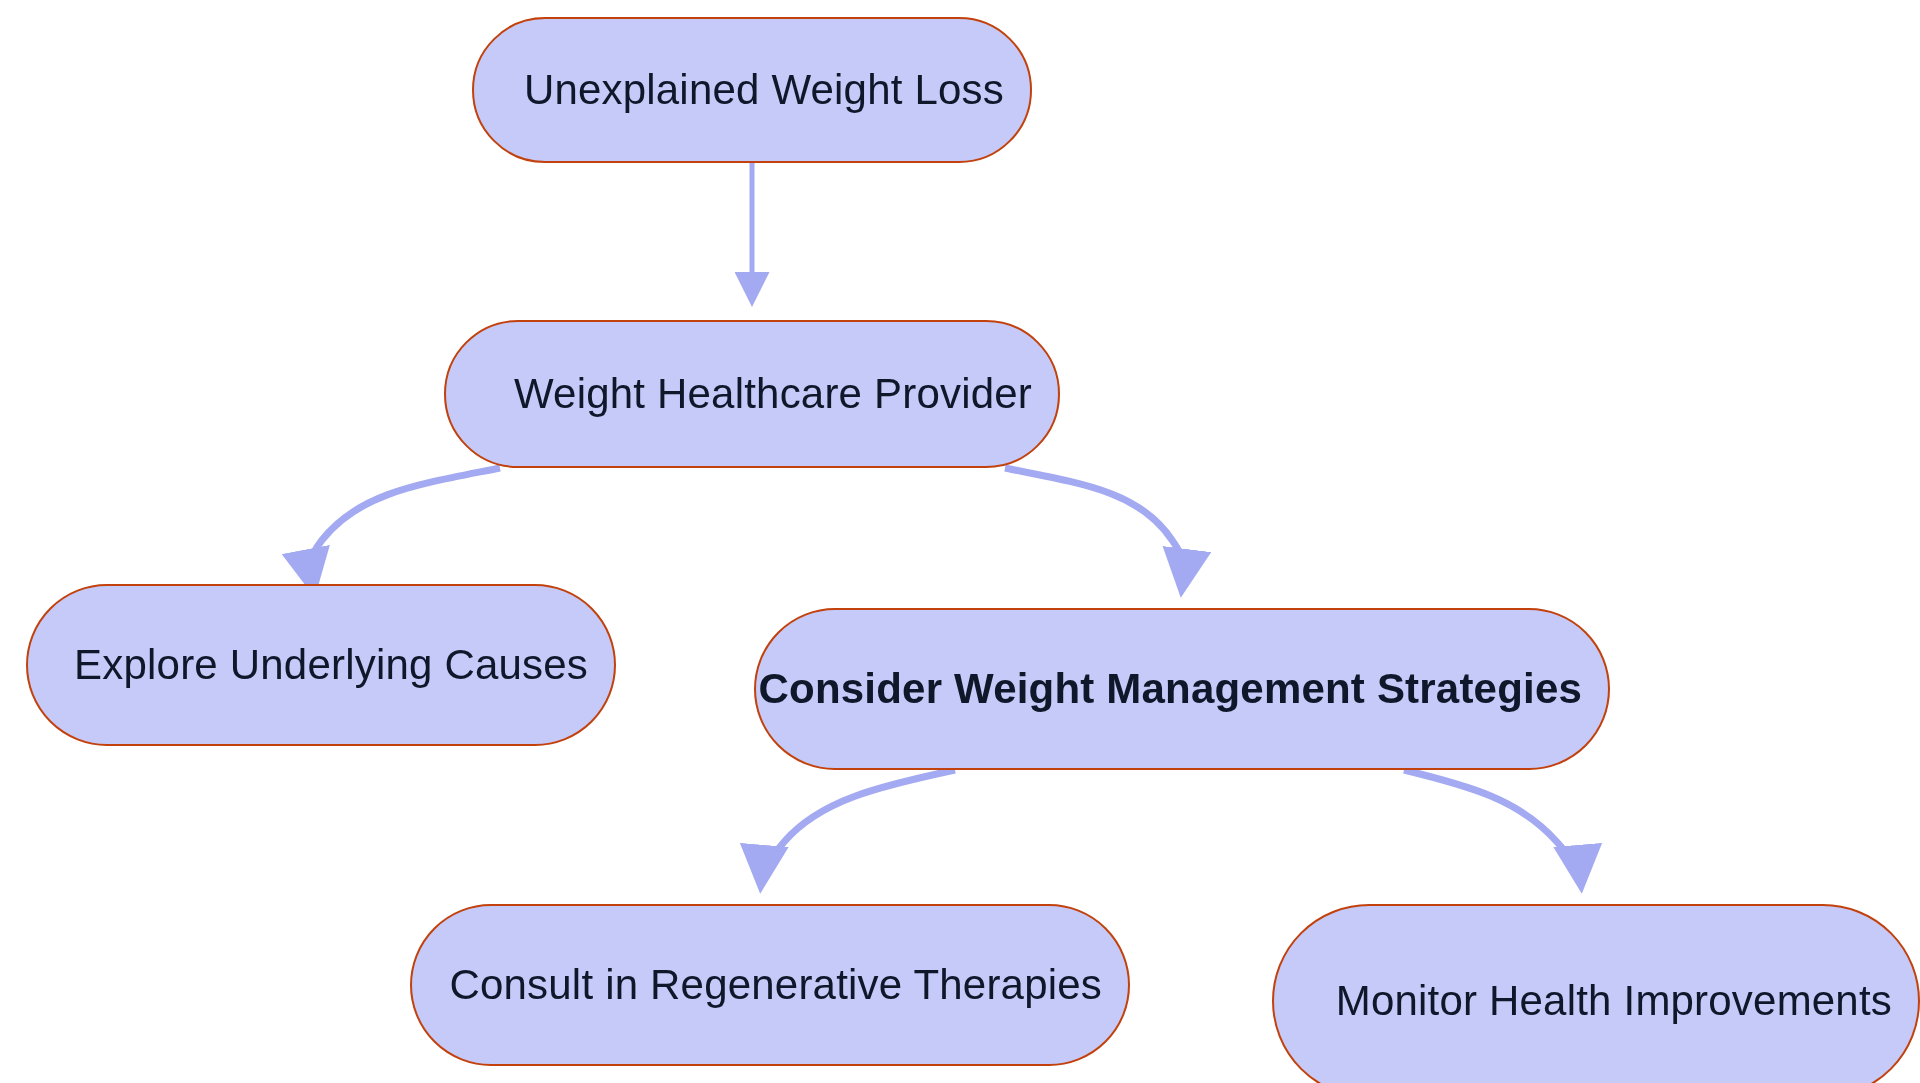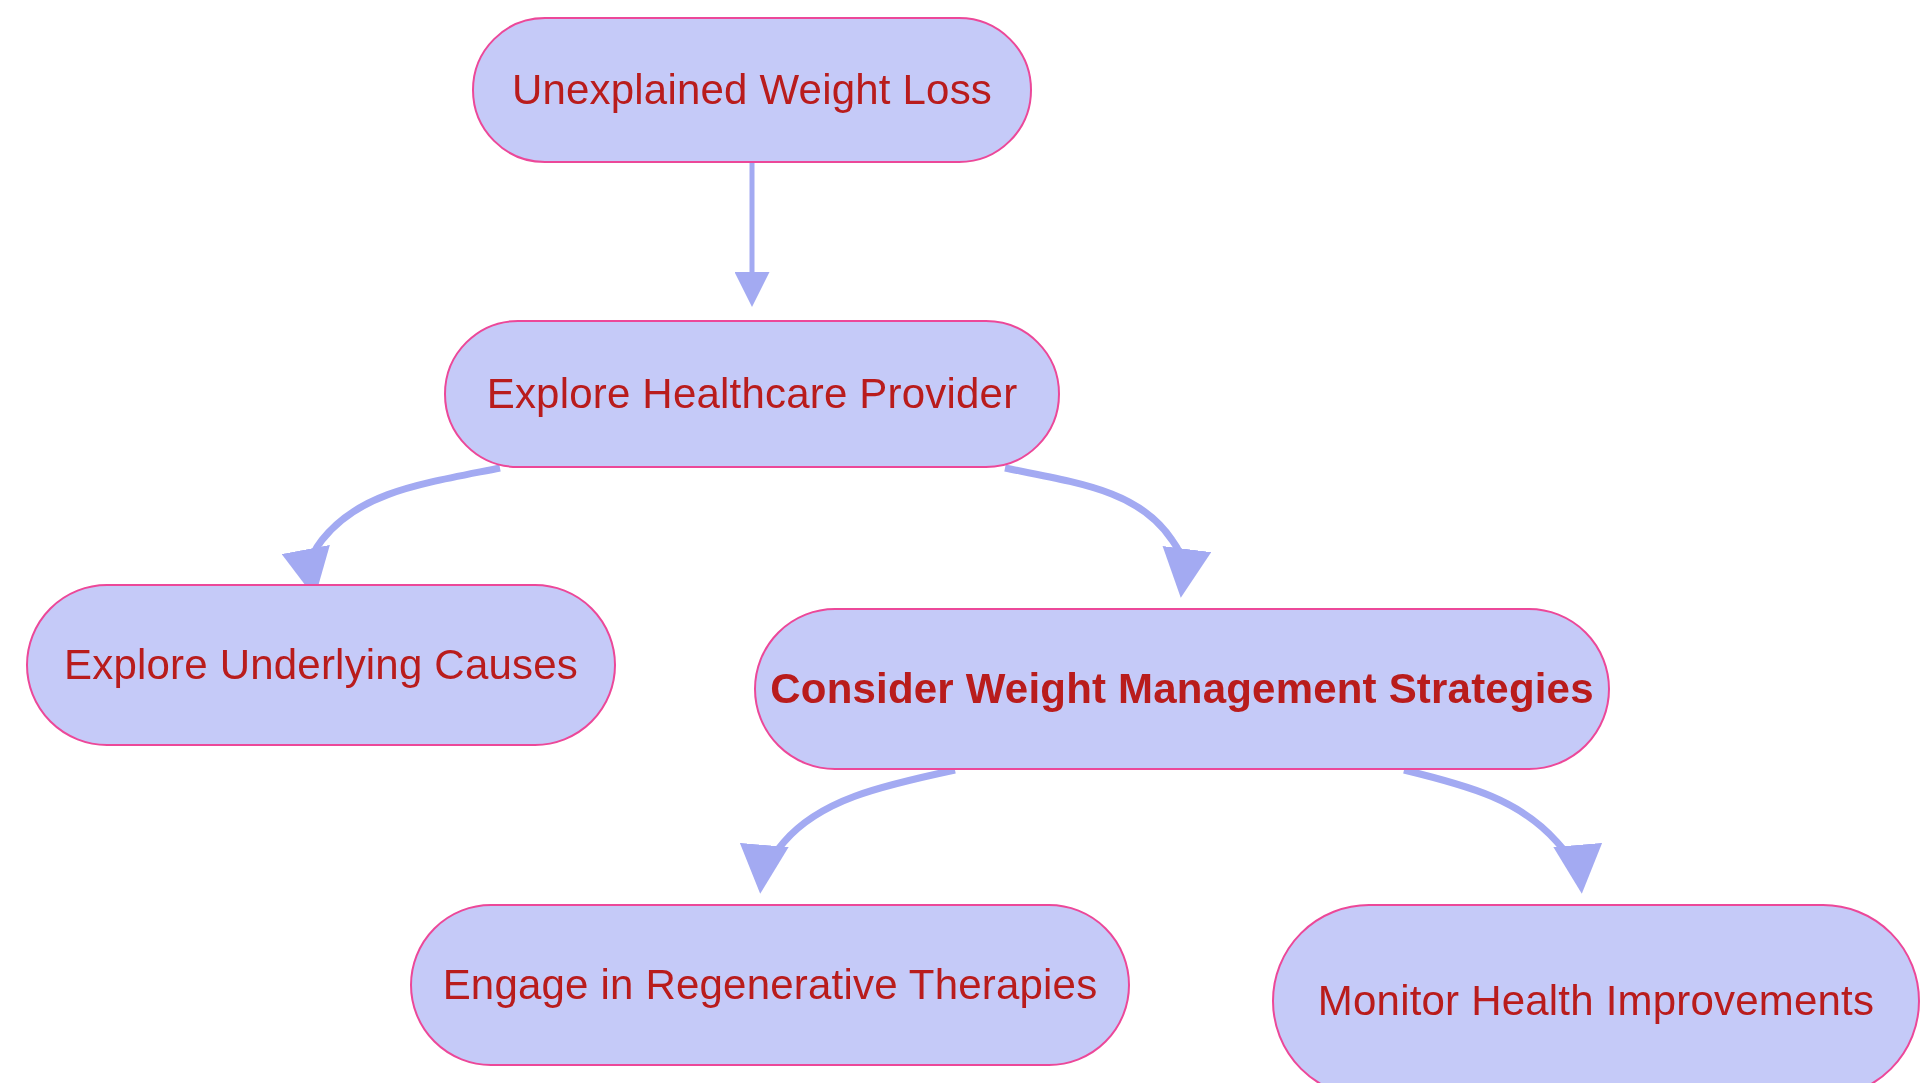--- a/index.html
+++ b/index.html
@@ -24,25 +24,25 @@
     top: 0;
     width: 1920px;
     height: 1083px;
     pointer-events: none;
   }
   .node {
     position: absolute;
     box-sizing: border-box;
     display: flex;
     align-items: center;
-    justify-content: center;
+    justify-content: flex-end;
     background: #c5caf8;
-    border: 2px solid #ec4899;
+    border: 2px solid #c2410c;
     border-radius: 999px;
-    color: #b91c1c;
+    color: #0f172a;
     font-size: 42px;
     font-weight: 400;
     letter-spacing: 0.2px;
     line-height: 1;
     white-space: nowrap;
     text-align: center;
   }
   .node-label {
     display: block;
     padding: 0 26px;
@@ -79,32 +79,32 @@
     <g>
       <path d="M 1404,770 C 1470,786 1520,800 1557,842 C 1575,862 1580,872 1581,884" fill="none" stroke="#a3aaf2" stroke-width="7" marker-end="url(#arrowhead)"></path>
     </g>
   </svg>
 
   <div class="node" style="left:472px; top:17px; width:560px; height:146px;">
     <span class="node-label">Unexplained Weight Loss</span>
   </div>
 
   <div class="node" style="left:444px; top:320px; width:616px; height:148px;">
-    <span class="node-label">Explore Healthcare Provider</span>
+    <span class="node-label">Weight Healthcare Provider</span>
   </div>
 
   <div class="node" style="left:26px; top:584px; width:590px; height:162px;">
     <span class="node-label">Explore Underlying Causes</span>
   </div>
 
   <div class="node" style="left:754px; top:608px; width:856px; height:162px;font-weight:bold;">
     <span class="node-label">Consider Weight Management Strategies</span>
   </div>
 
   <div class="node" style="left:410px; top:904px; width:720px; height:162px;">
-    <span class="node-label">Engage in Regenerative Therapies</span>
+    <span class="node-label">Consult in Regenerative Therapies</span>
   </div>
 
   <div class="node" style="left:1272px; top:904px; width:648px; height:194px;">
     <span class="node-label">Monitor Health Improvements</span>
   </div>
 
 </div>
 
 </body></html>

